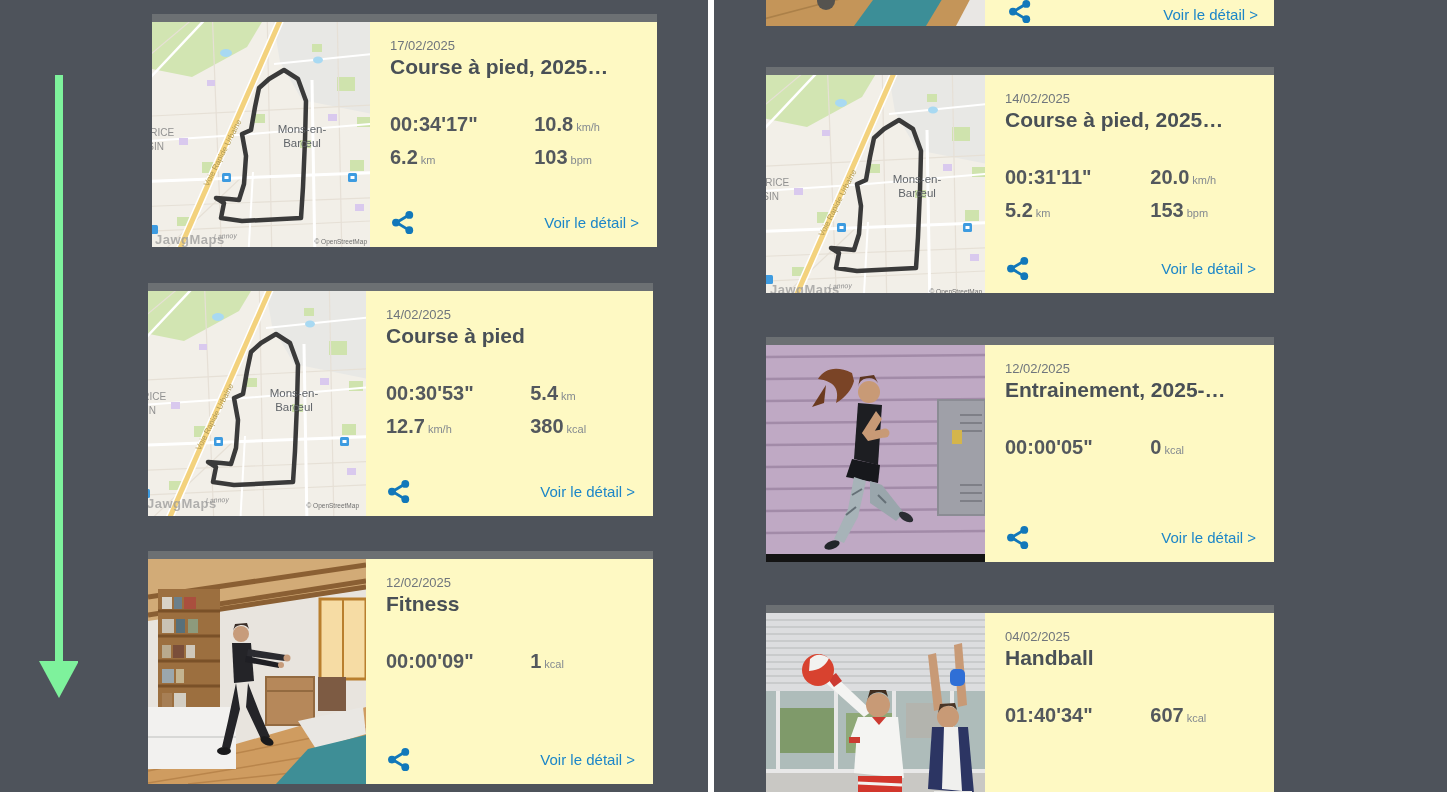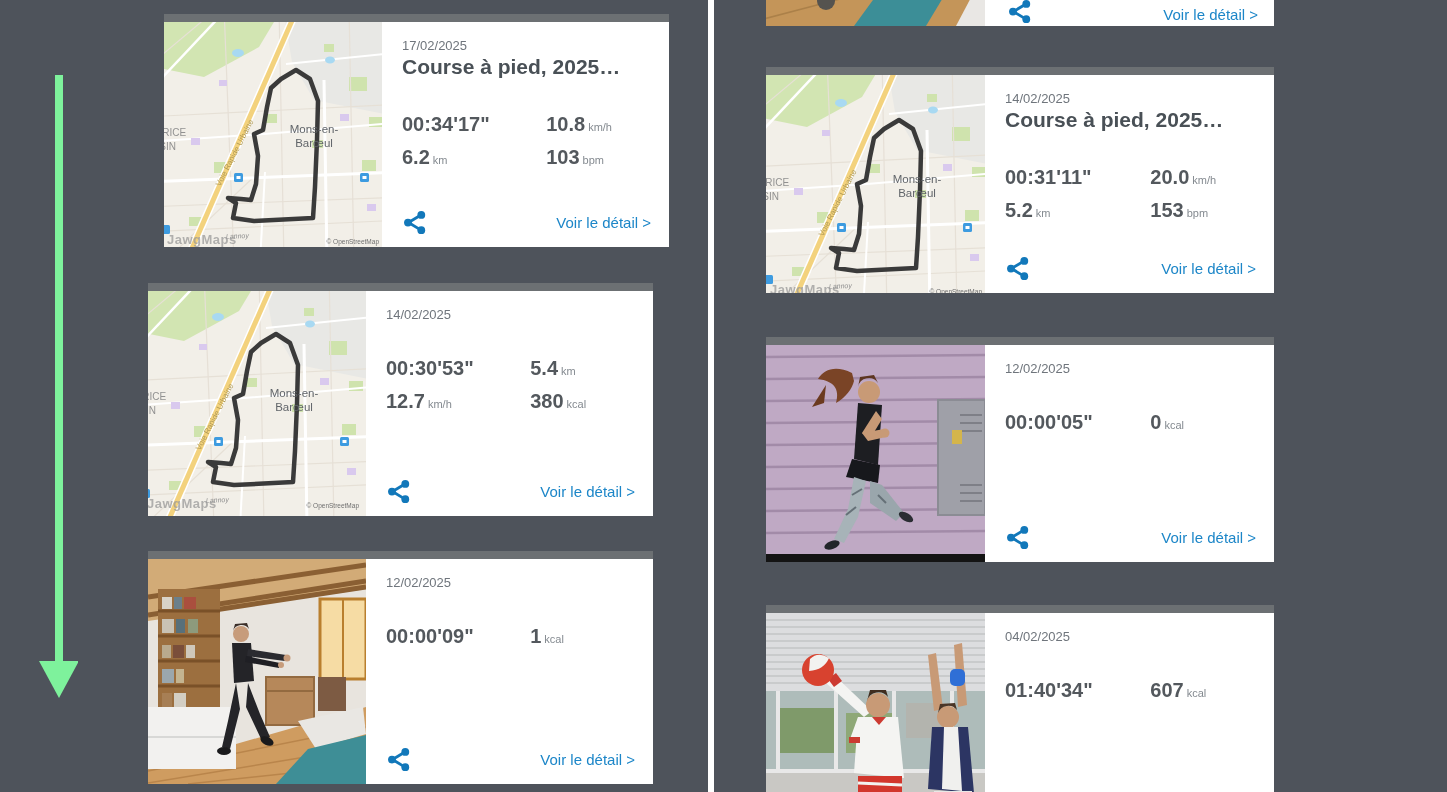--- a/index.html
+++ b/index.html
@@ -1,38 +1,38 @@
 <!DOCTYPE html>
 <html><head>
 <meta charset="utf-8">
 <style>
   html,body{margin:0;padding:0;background:#4e535b;}
   .page{position:relative;width:1447px;height:792px;background:#4e535b;overflow:hidden;
         font-family:"Liberation Sans",sans-serif;}
   .divider{position:absolute;left:708px;top:0;width:6px;height:792px;background:#ffffff;}
   .arrow-svg{position:absolute;left:38px;top:75px;}
-  .card{position:absolute;background:#ffffff;display:flex;flex-direction:column;overflow:hidden;}
+  .card{position:absolute;background:#fef9c3;display:flex;flex-direction:column;overflow:hidden;}
   .card-bar{height:8px;background:#6c7073;flex:0 0 auto;}
   .card-body{flex:1;display:flex;min-height:0;}
   .media{flex:0 0 auto;position:relative;overflow:hidden;}
   .media svg{display:block;}
   .content{flex:1;display:flex;flex-direction:column;padding:16px 14px 12px 20px;min-width:0;}
   .date{font-size:13px;color:#6f757c;line-height:1.2;}
   .title{font-size:21px;font-weight:bold;color:#495056;white-space:nowrap;
          overflow:hidden;line-height:1.2;}
   .stats{display:grid;grid-template-columns:57% 43%;row-gap:10px;margin-top:34px;}
   .stat{white-space:nowrap;}
   .stat .v{font-size:20px;font-weight:bold;color:#53585d;}
   .stat .u{font-size:11px;color:#848a90;margin-left:3px;}
   .footer{margin-top:auto;display:flex;align-items:center;justify-content:space-between;
           padding-right:4px;}
   .share{display:inline-flex;cursor:pointer;}
   .link{font-size:15px;color:#1c86c8;cursor:pointer;}
   
-  .cL0{left:164px;top:14px;width:505px;height:233px;}
+  .cL0{left:152px;top:14px;width:505px;height:233px;}
   .cL1{left:148px;top:283px;width:505px;height:233px;}
   .cL2{left:148px;top:551px;width:505px;height:233px;}
   .cR0{left:766px;top:0;width:508px;height:26px;}
   .cR1{left:766px;top:67px;width:508px;height:226px;}
   .cR2{left:766px;top:337px;width:508px;height:225px;}
   .cR3{left:766px;top:605px;width:508px;height:225px;}
   .mediaL{width:218px;}
   .mediaR{width:219px;}
   .cR0 .content{justify-content:flex-end;padding:0 12px 2px 22px;}
   .cR0 .footer{margin-top:0;align-items:flex-start;}
@@ -162,20 +162,21 @@
   <div class="card cL1">
     <div class="card-bar"></div>
     <div class="card-body">
       <div class="media mediaL">
         <svg viewBox="0 0 218 225" width="218" height="225">
             <use href="#map-art" transform="translate(-4,-5)"></use>
           </svg>
       </div>
       <div class="content">
         <div class="date">14/02/2025</div>
+        <div class="title">Course à pied</div>
         <div class="stats">
           <div class="stat"><span class="v">00:30'53"</span><span class="u"></span></div>
           <div class="stat"><span class="v">5.4</span><span class="u">km</span></div>
           <div class="stat"><span class="v">12.7</span><span class="u">km/h</span></div>
           <div class="stat"><span class="v">380</span><span class="u">kcal</span></div>
         </div>
         <div class="footer">
           <span class="share">
               <svg viewBox="0 0 24 24" width="26" height="26">
                 <use href="#share-glyph"></use>
@@ -248,20 +249,21 @@
             <circle cx="133" cy="106" r="3" fill="#c79c7b"></circle>
             <path d="M88,124 L80,162 L74,188 L82,190 L92,150 Z" fill="#242428"></path>
             <path d="M100,124 L112,155 L122,178 L114,182 L98,148 Z" fill="#242428"></path>
             <ellipse cx="76" cy="192" rx="7" ry="4" fill="#1a1a1c"></ellipse>
             <ellipse cx="119" cy="182" rx="7" ry="4" fill="#1a1a1c" transform="rotate(25 119 182)"></ellipse>
           </g>
         </svg>
       </div>
       <div class="content">
         <div class="date">12/02/2025</div>
+        <div class="title">Fitness</div>
         <div class="stats">
           <div class="stat"><span class="v">00:00'09"</span><span class="u"></span></div>
           <div class="stat"><span class="v">1</span><span class="u">kcal</span></div>
         </div>
         <div class="footer">
           <span class="share">
               <svg viewBox="0 0 24 24" width="26" height="26">
                 <use href="#share-glyph"></use>
               </svg>
             </span>
@@ -373,20 +375,21 @@
               <line x1="112" y1="150" x2="120" y2="158"></line>
             </g>
             <ellipse cx="66" cy="200" rx="8" ry="4" fill="#22252a" transform="rotate(-20 66 200)"></ellipse>
             <ellipse cx="140" cy="172" rx="8" ry="4" fill="#2a2d33" transform="rotate(30 140 172)"></ellipse>
           </g>
           <rect x="0" y="209" width="219" height="8" fill="#141414"></rect>
         </svg>
       </div>
       <div class="content">
         <div class="date">12/02/2025</div>
+        <div class="title">Entrainement, 2025-…</div>
         <div class="stats">
           <div class="stat"><span class="v">00:00'05"</span><span class="u"></span></div>
           <div class="stat"><span class="v">0</span><span class="u">kcal</span></div>
         </div>
         <div class="footer">
           <span class="share">
               <svg viewBox="0 0 24 24" width="26" height="26">
                 <use href="#share-glyph"></use>
               </svg>
             </span>
@@ -446,20 +449,21 @@
             <circle cx="182" cy="104" r="11" fill="#c89a76"></circle>
             <path d="M172,100 A11 11 0 0 1 191,97 L189,90 L174,91 Z" fill="#4a3526"></path>
             <path d="M166,114 L202,114 L208,180 L162,176 Z" fill="#2c3563"></path>
             <path d="M178,114 L192,114 L196,178 L176,176 Z" fill="#f0f0ee"></path>
             <rect x="168" y="178" width="38" height="22" fill="#e8e8e6"></rect>
           </g>
         </svg>
       </div>
       <div class="content">
         <div class="date">04/02/2025</div>
+        <div class="title">Handball</div>
         <div class="stats">
           <div class="stat"><span class="v">01:40'34"</span><span class="u"></span></div>
           <div class="stat"><span class="v">607</span><span class="u">kcal</span></div>
         </div>
 
       </div>
     </div>
   </div>
 
 </div>

